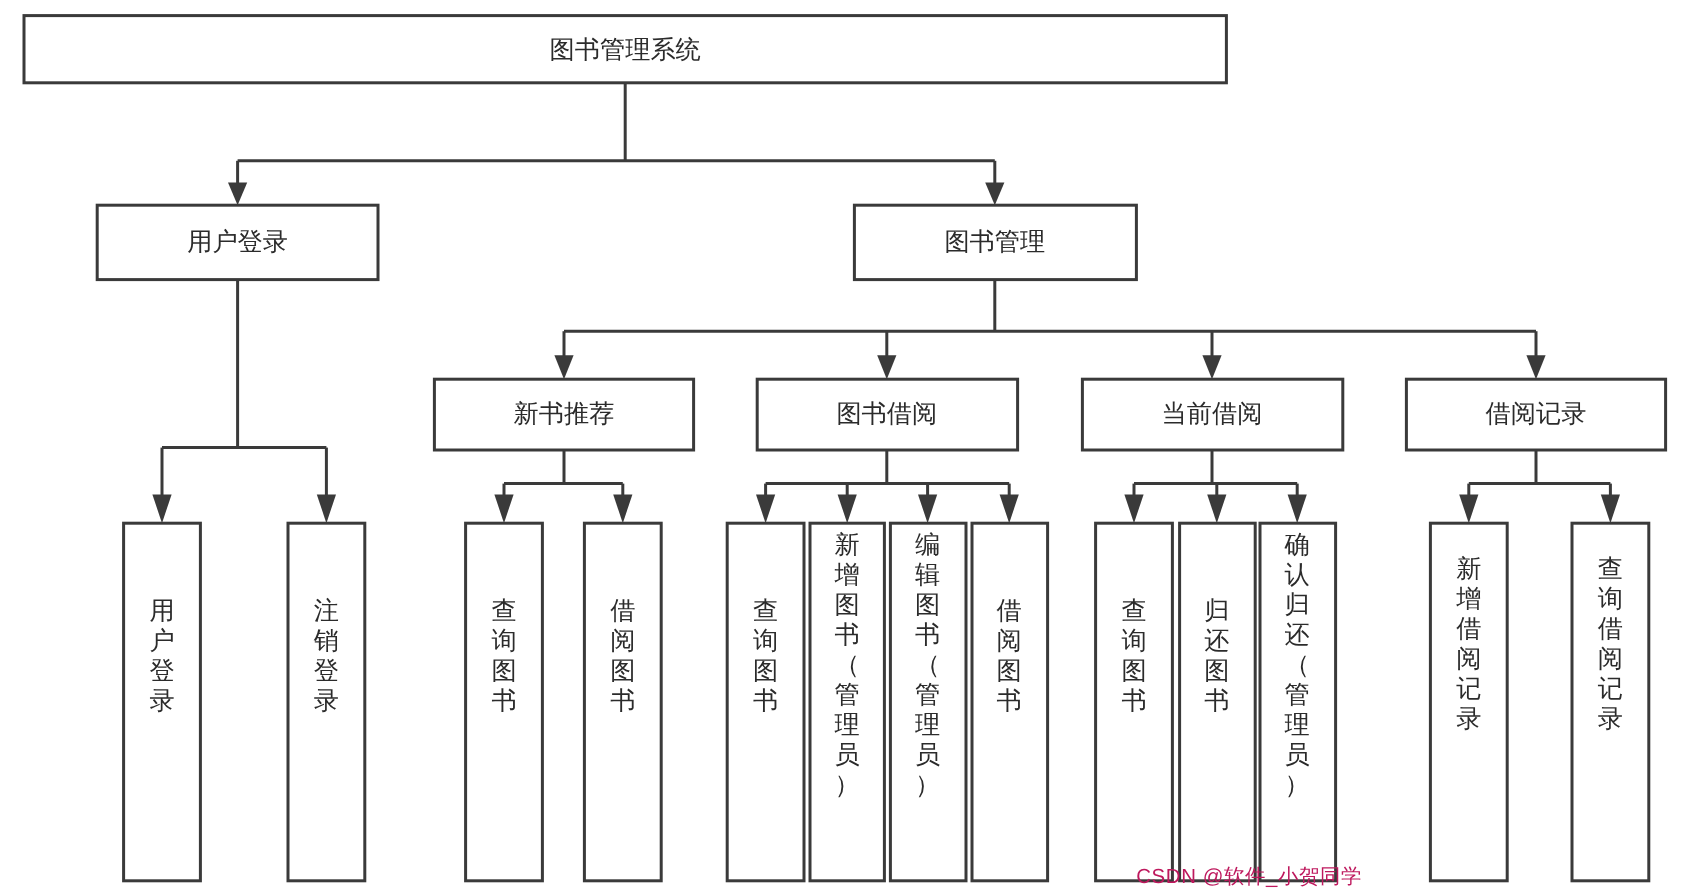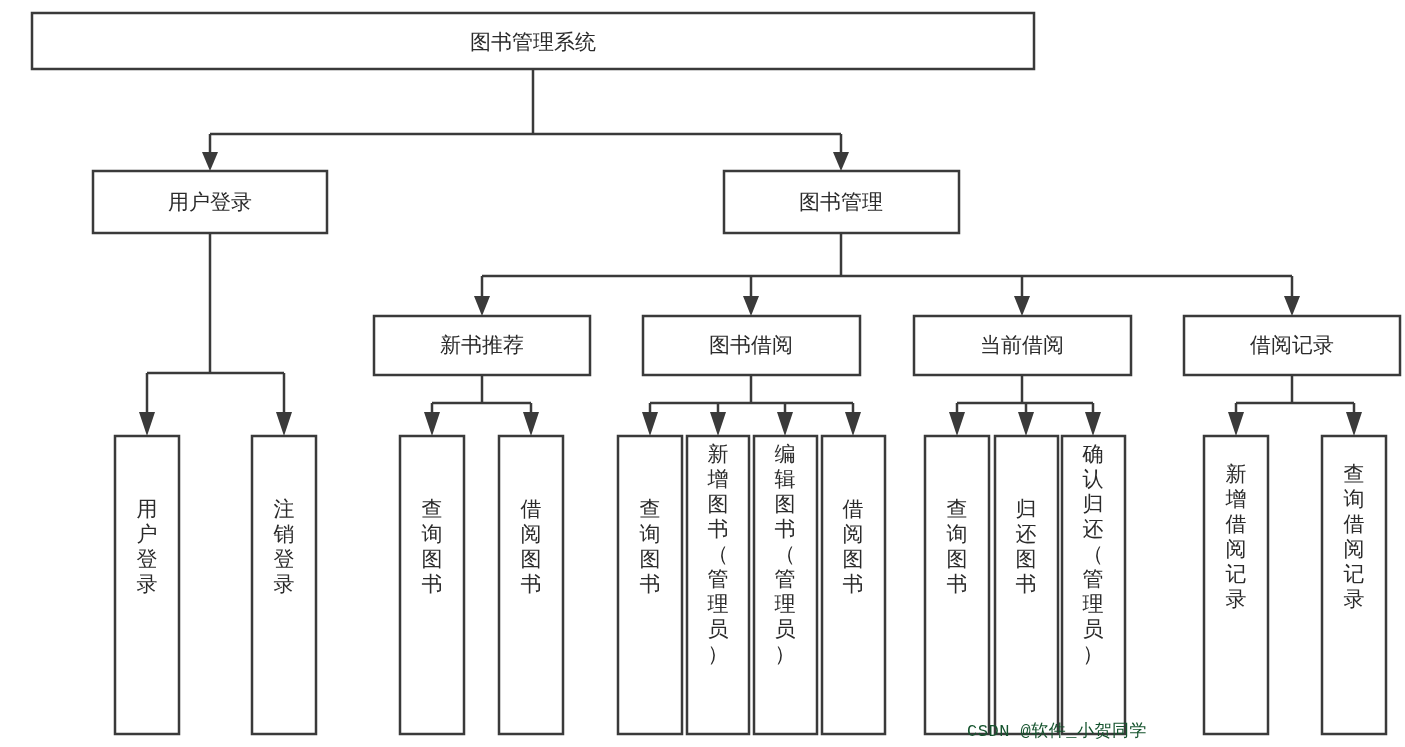--- a/index.html
+++ b/index.html
@@ -10,21 +10,20 @@
   body {
     width: 1405px;
     height: 747px;
     font-family: "Liberation Sans", "DejaVu Sans", sans-serif;
     overflow: hidden;
   }
   #chart-root {
     position: relative;
     width: 1149px;
     height: 747px;
-    margin-left: 12px;
   }
   svg.diagram {
     position: absolute;
     top: 0;
     left: 0;
     width: 1405px;
     height: 747px;
   }
   .node-box {
     fill: #ffffff;
@@ -51,23 +50,23 @@
   .node-label-v {
     fill: #2b2b2b;
     font-family: "Liberation Sans", "DejaVu Sans", sans-serif;
     font-size: 21px;
     text-anchor: middle;
   }
   .watermark {
     position: absolute;
     right: 14px;
     bottom: 5px;
-    font-family: Liberation Mono, monospace;
+    font-family: Liberation Sans, sans-serif;
     font-size: 17px;
-    color: #14532d;
+    color: #be185d;
     letter-spacing: 0.5px;
     white-space: nowrap;
   }
 </style>
 </head>
 <body>
 
 <div id="chart-root">
 
   <svg class="diagram" viewBox="0 0 1405 747">

